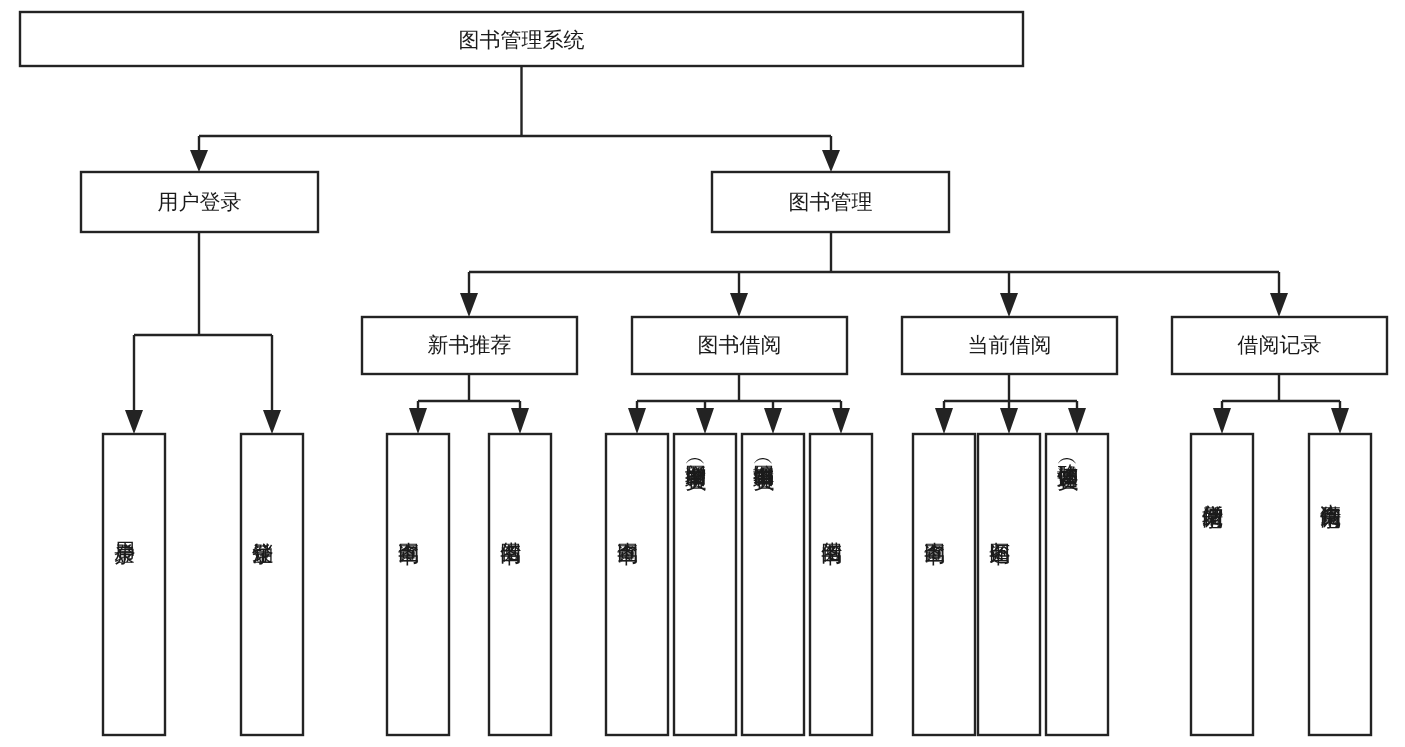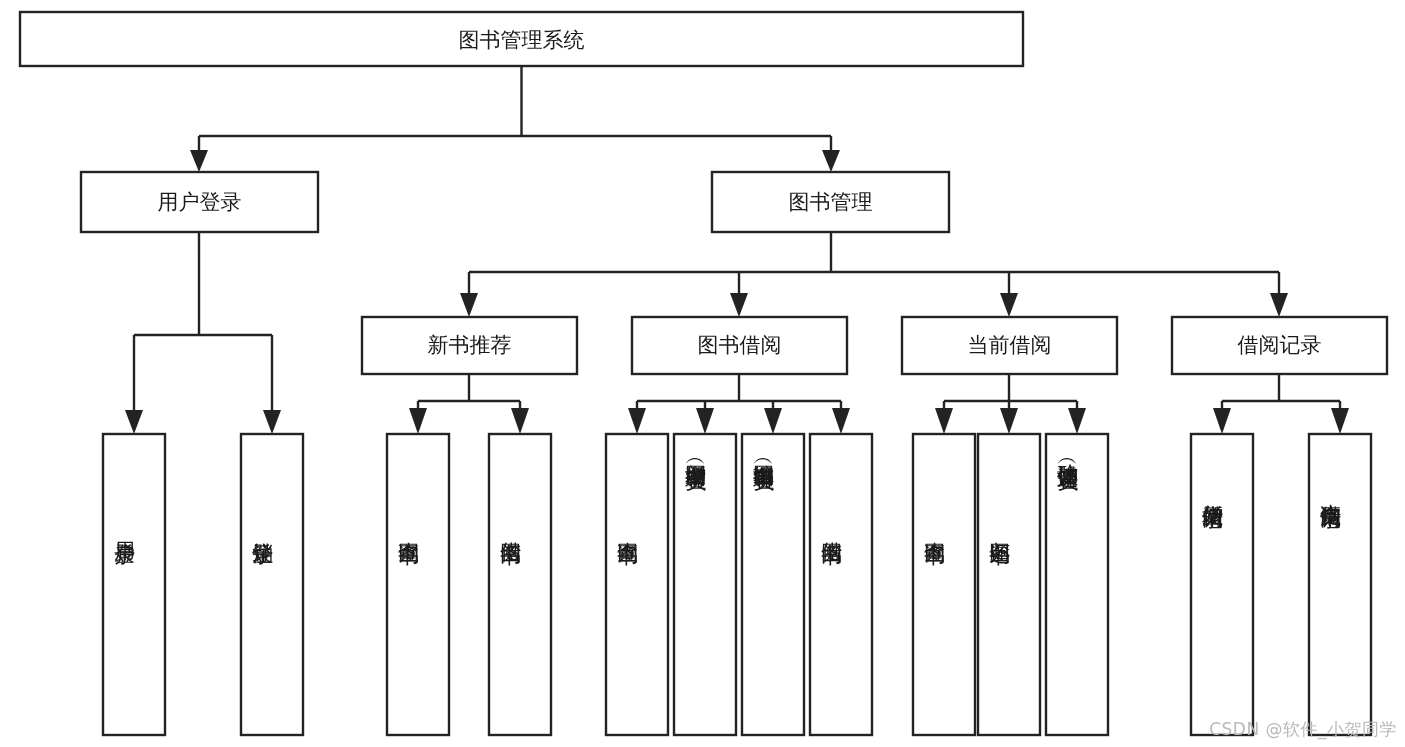--- a/index.html
+++ b/index.html
@@ -211,14 +211,13 @@
     <span class="node-label-v" style="left:820px; top:525px;">借阅图书</span>
 
     <span class="node-label-v" style="left:923px; top:525px;">查询图书</span>
     <span class="node-label-v" style="left:988px; top:525px;">归还图书</span>
     <span class="node-label-v" style="left:1056px; top:447px;">确认归还（管理员）</span>
 
     <span class="node-label-v" style="left:1201px; top:487px;">新增借阅记录</span>
     <span class="node-label-v" style="left:1319px; top:487px;">查询借阅记录</span>
   </div>
 
-  <div class="watermark">CSDN @软件_小贺同学</div>
 </div>
 
 </body></html>

